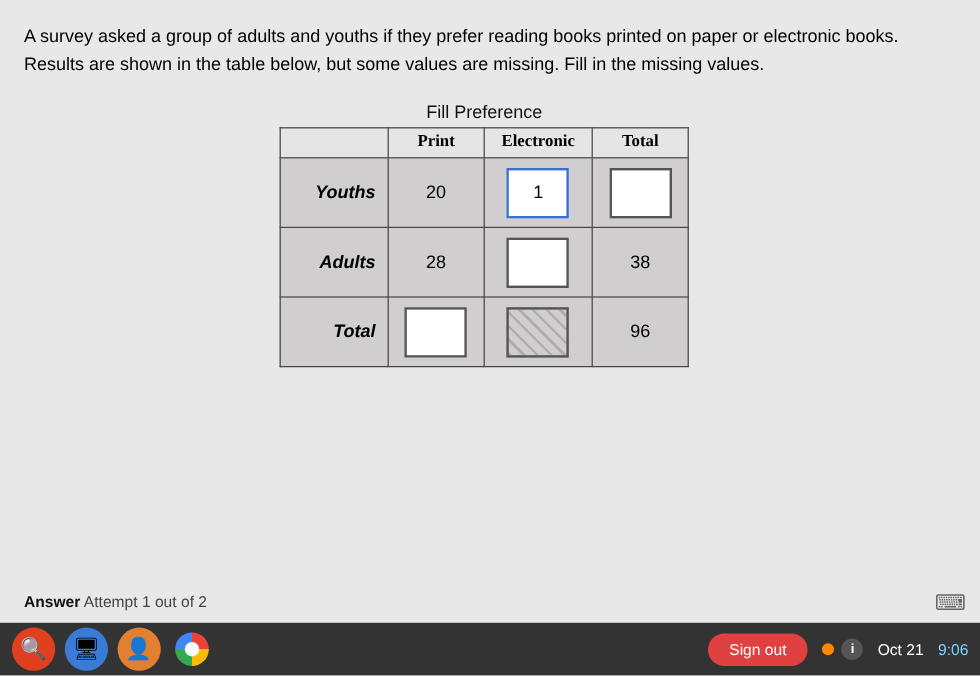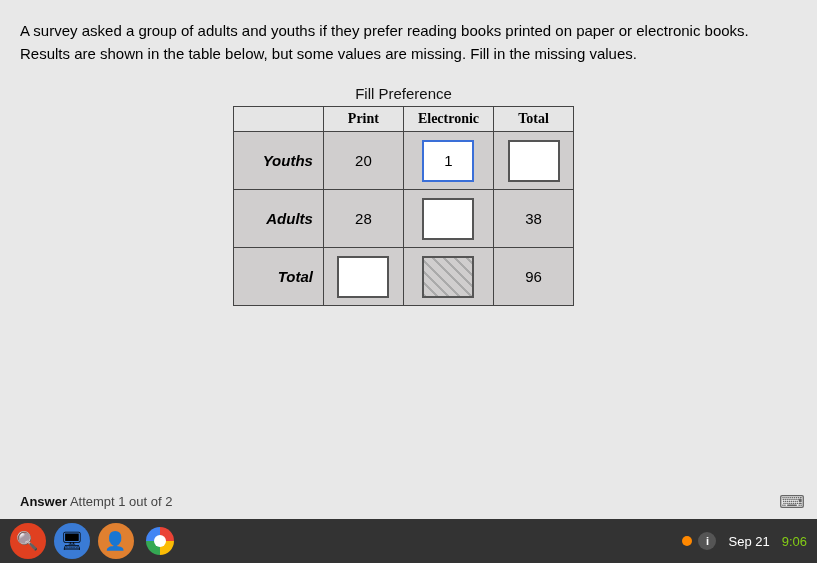--- a/index.html
+++ b/index.html
@@ -323,22 +323,23 @@
     <div class="taskbar-icon monitor">🖥</div>
 
     <div class="taskbar-icon user">👤</div>
 
     <div style="width:36px;height:36px;display:flex;align-items:center;justify-content:center;cursor:pointer;">
       <div class="chrome-icon"></div>
     </div>
   </div>
 
   <div class="taskbar-right">
+    <button class="sign-out-btn">Sign out</button>
 
     <div class="taskbar-indicators">
       <span class="indicator-dot"></span>
       <div class="indicator-info">i</div>
     </div>
 
-    <span style="color:white;">Sep 21</span>
-    <span style="color:#84cc16;">9:06</span>
+    <span style="color:white;">Oct 21</span>
+    <span style="color:#7dd3fc;">9:06</span>
   </div>
 </div>
 
 </body></html>

